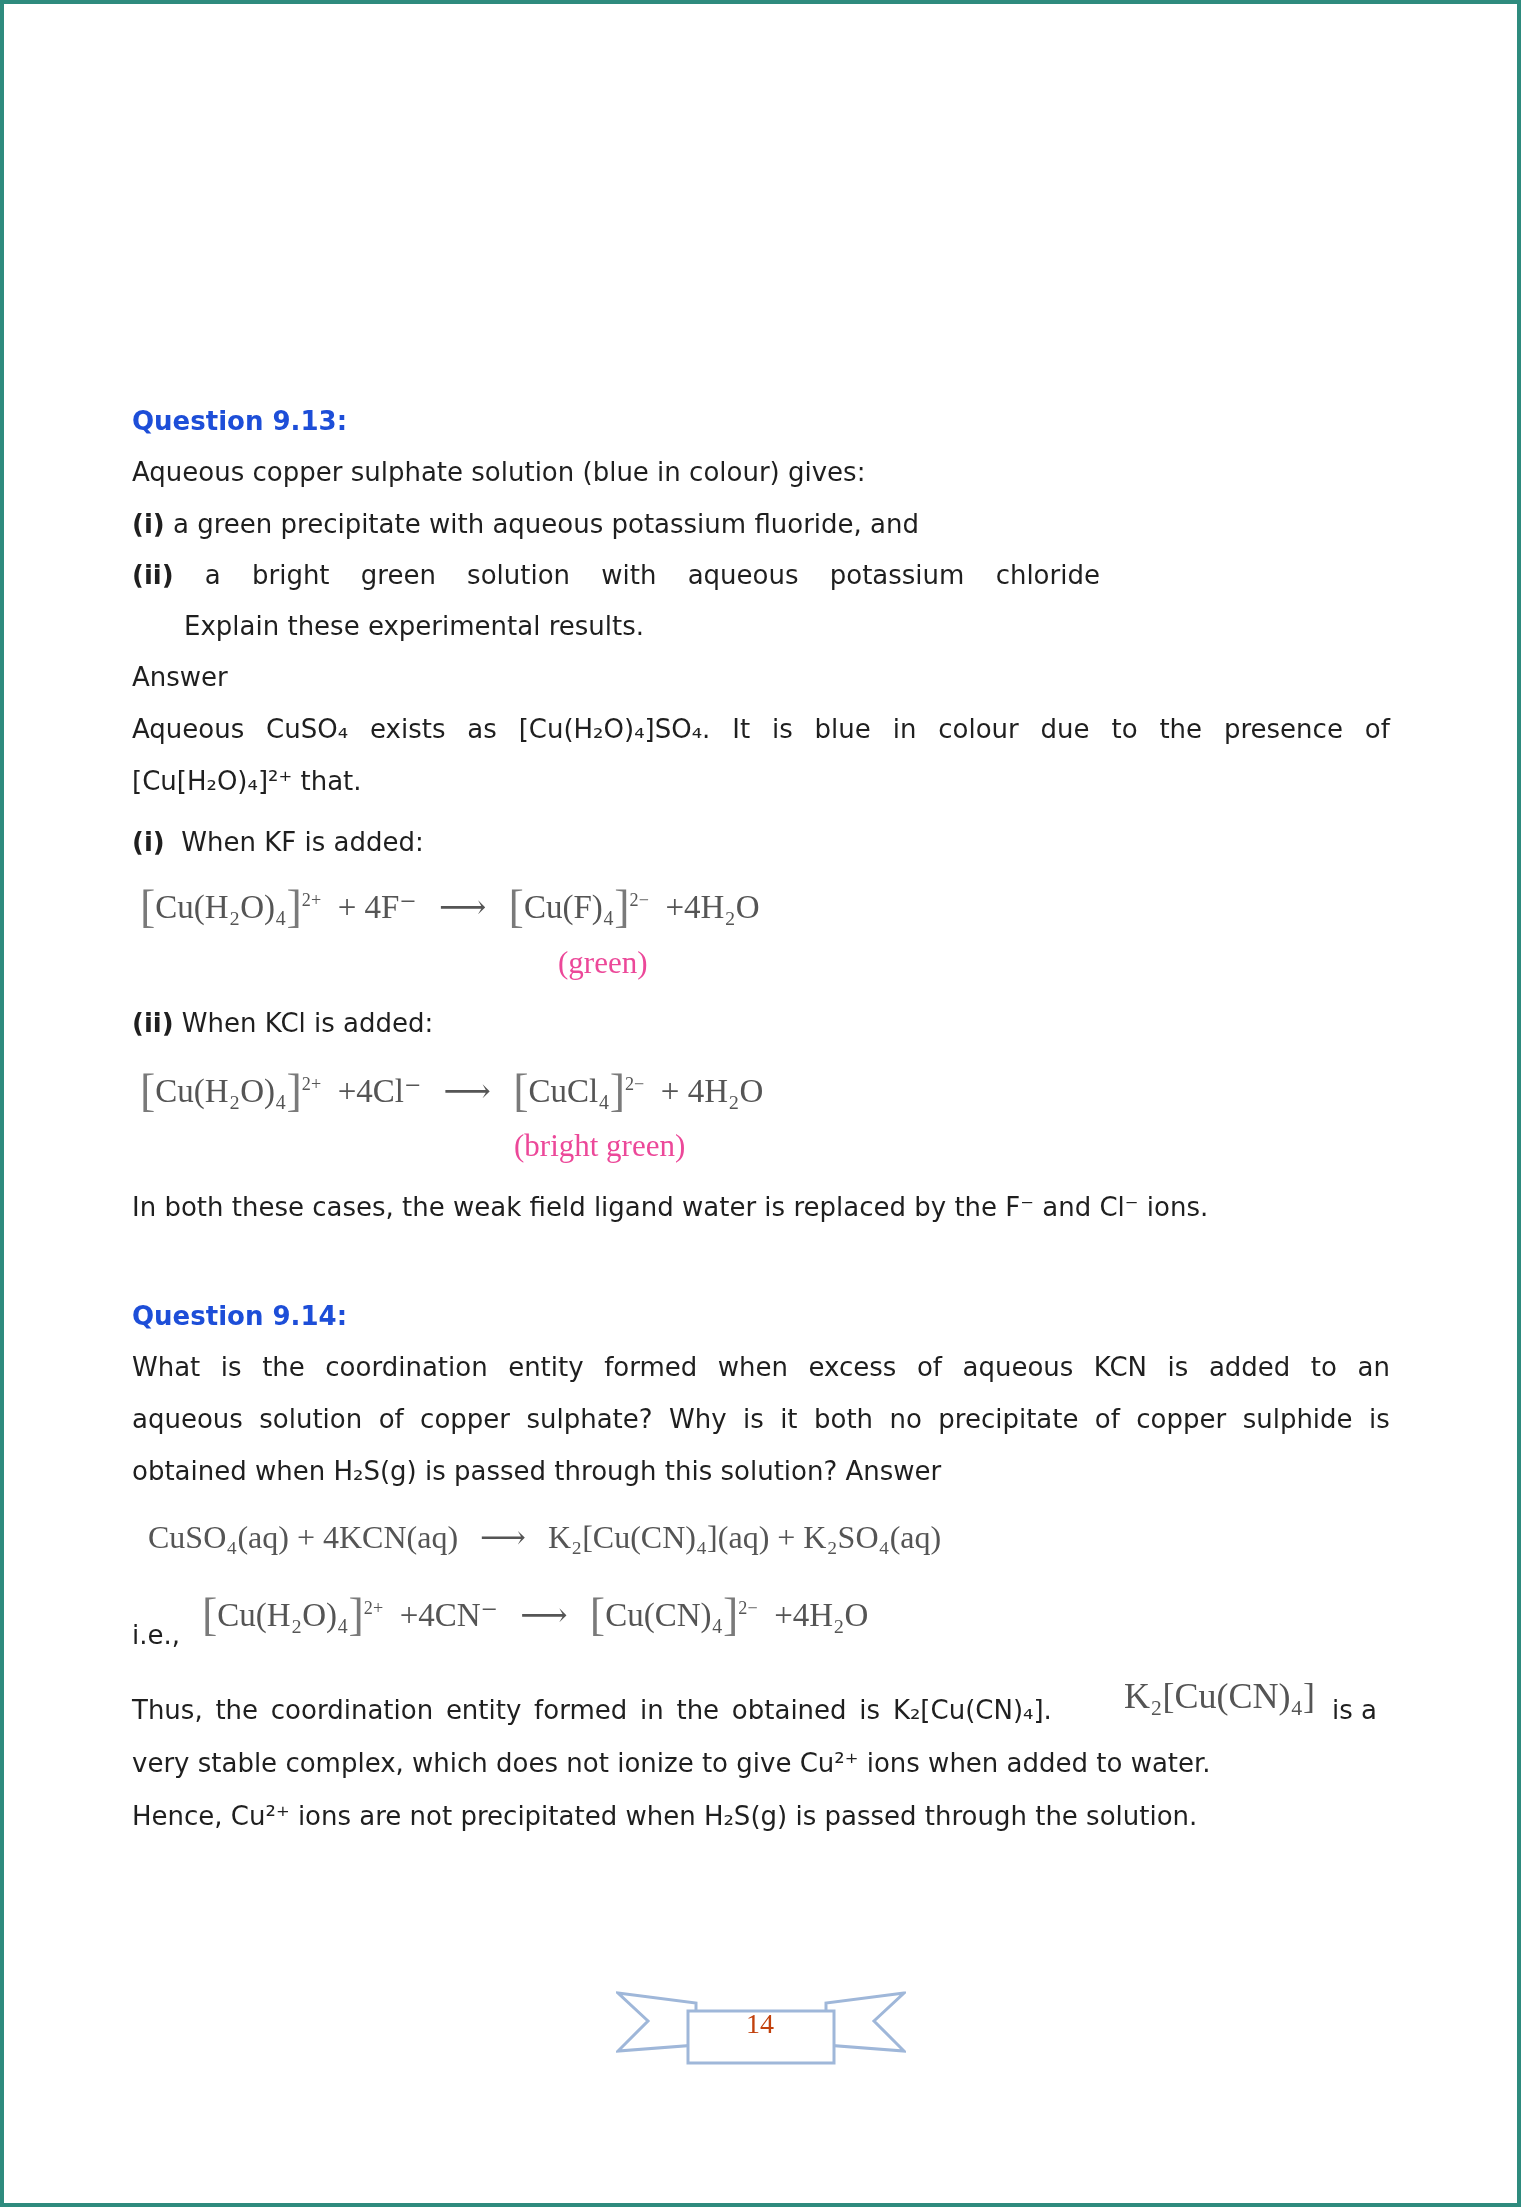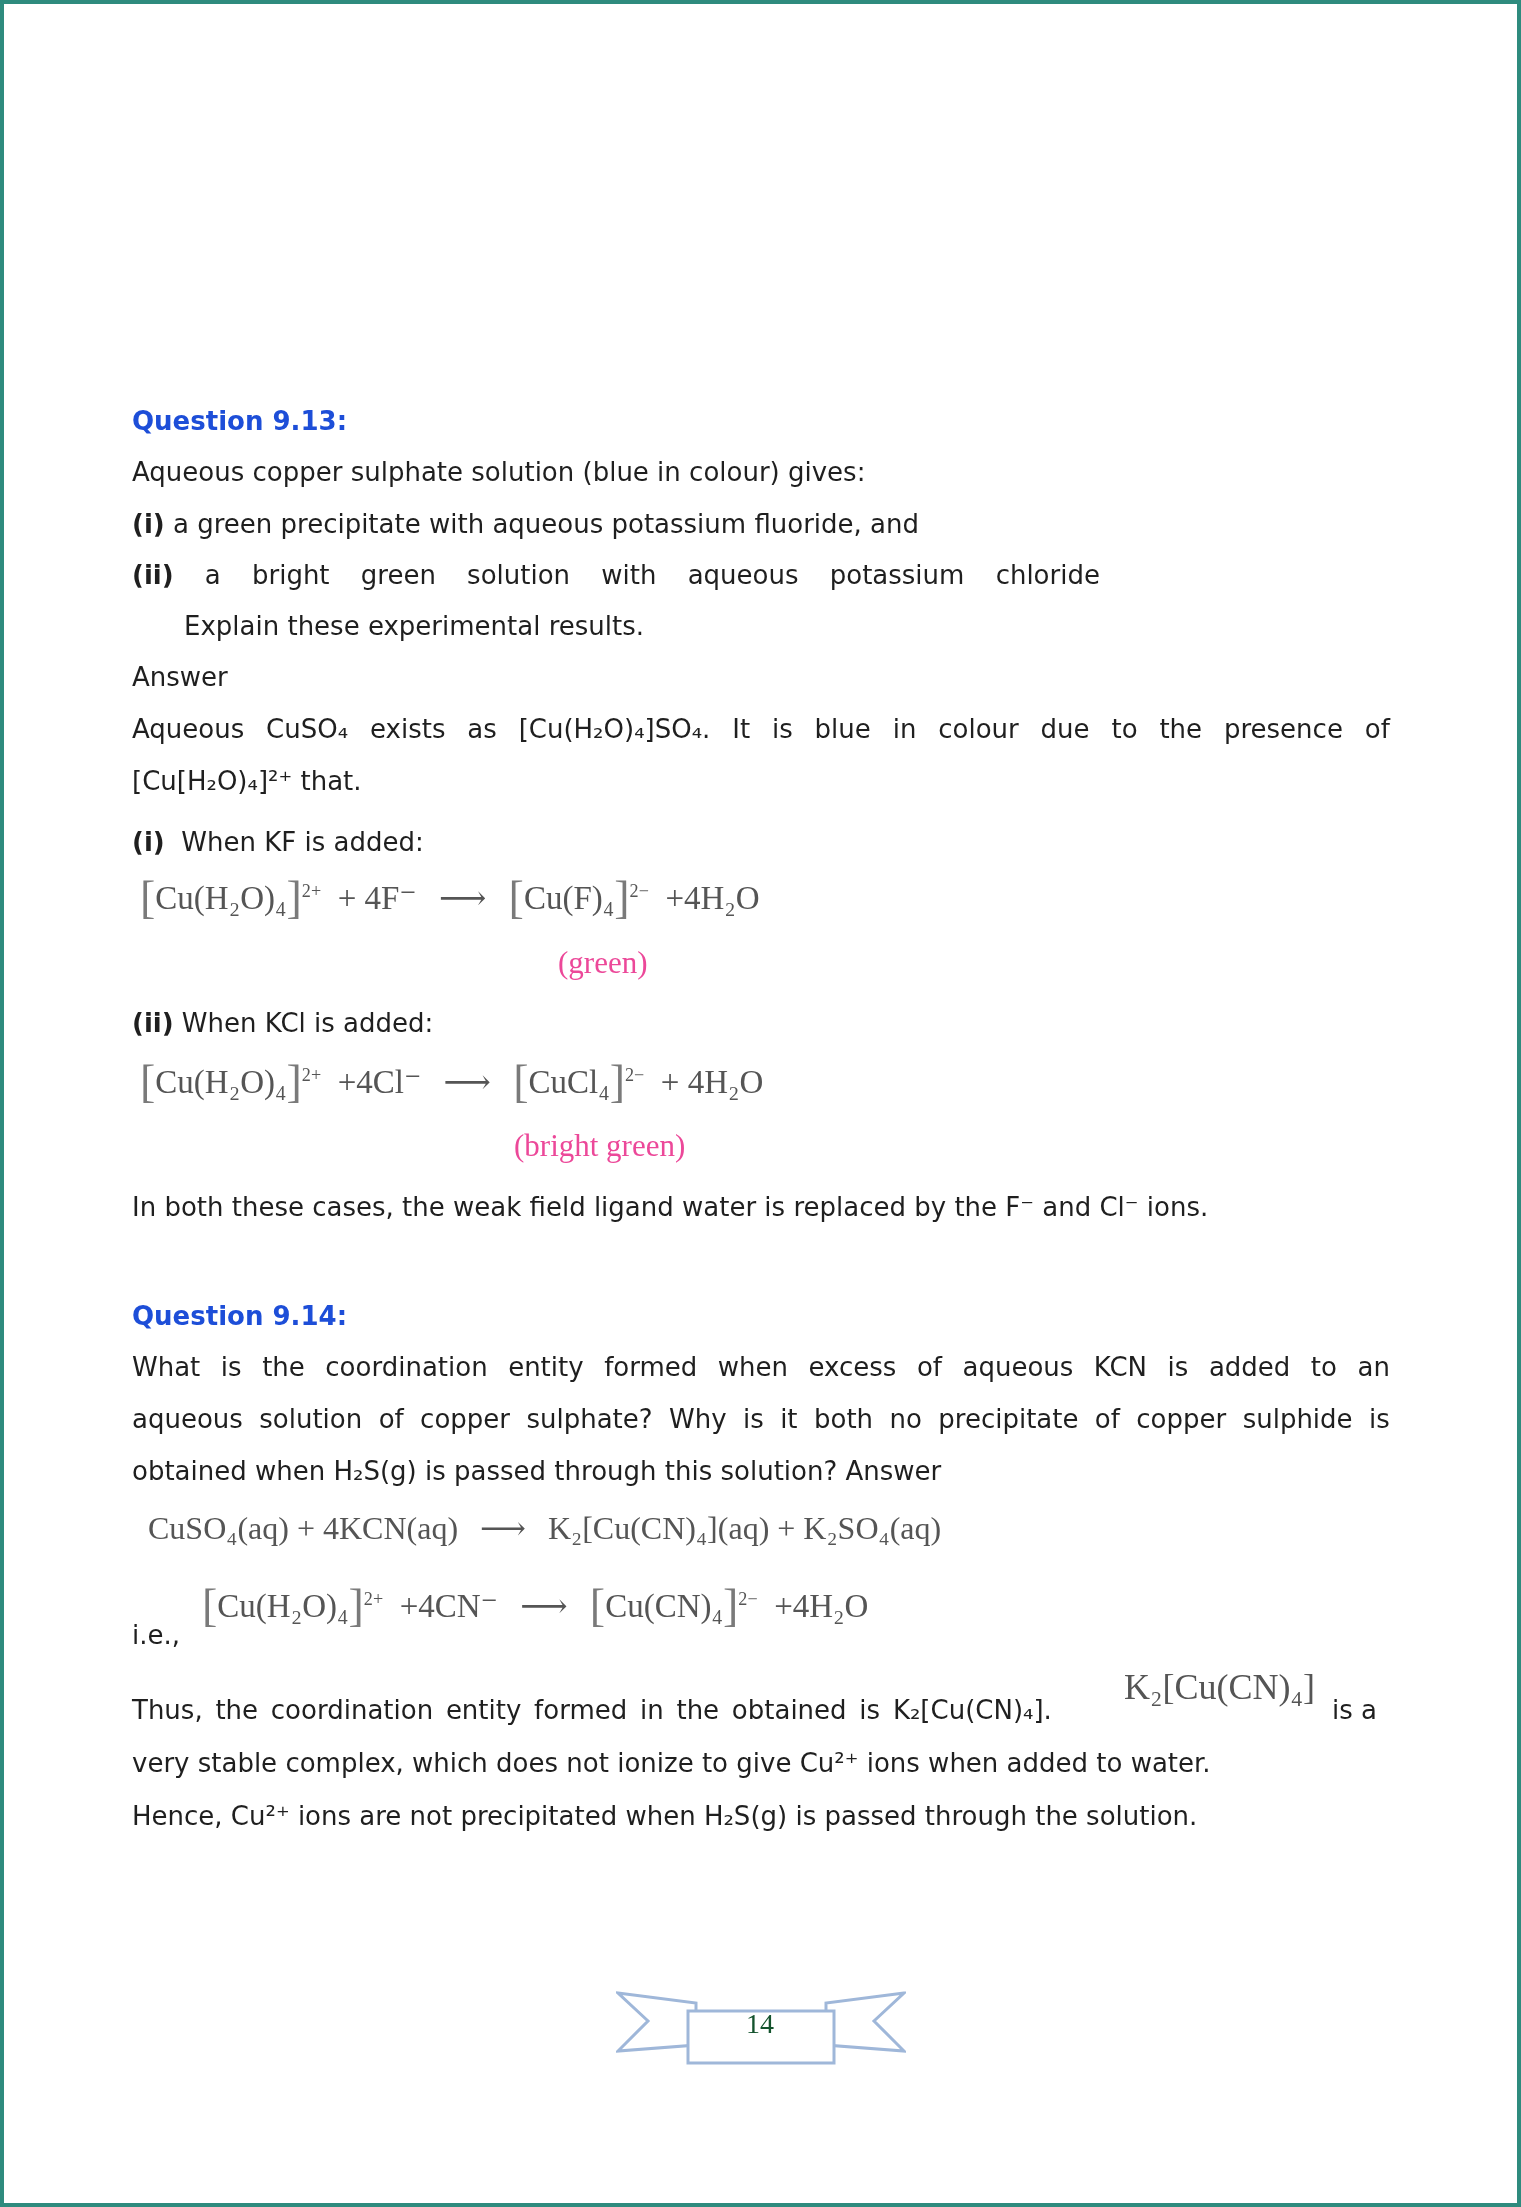--- a/index.html
+++ b/index.html
@@ -13,30 +13,30 @@
     font-family: "DejaVu Sans", sans-serif; font-size: 26px; color: #1f1f1f;
   }
   .line { position: absolute; left: 0; white-space: nowrap; line-height: 34px; }
   .justify { width: 1258px; display: flex; justify-content: space-between; }
   .qtitle { font-weight: bold; color: #1d4ed8; font-size: 26px; }
   .bold { font-weight: bold; }
   sub, sup { font-size: 0.65em; line-height: 0; }
   .eq {
     position: absolute; white-space: nowrap;
     font-family: "Liberation Serif", "DejaVu Serif", serif;
-    color: #555555; font-size: 33px; line-height: 40px;
+    color: #555555; font-size: 33px; line-height: 40px; margin-top: 9px;
   }
   .eq .br { font-size: 46px; font-weight: 200; color: #7a7a7a; vertical-align: -4px; }
   .eq sub, .eq sup { font-size: 0.55em; }
   .eq .arrow { display: inline-block; margin: 0 14px; }
   .label { position: absolute; font-family: "Liberation Serif", "DejaVu Serif", serif; color: #ec4899; font-size: 31px; }
   .pagebanner { position: absolute; left: 616px; top: 1985px; width: 290px; height: 80px; }
   .pagenum {
     position: absolute; left: 690px; top: 2008px; width: 140px; text-align: center;
-    font-family: "Liberation Serif", serif; font-size: 28px; color: #14532d;
+    font-family: "Liberation Serif", serif; font-size: 28px; color: #c2410c;
   }
 </style>
 </head>
 <body>
 
 <div class="frame"></div>
 
 <div class="page">
 
   <div class="line qtitle" style="top:404px">Question 9.13:</div>

